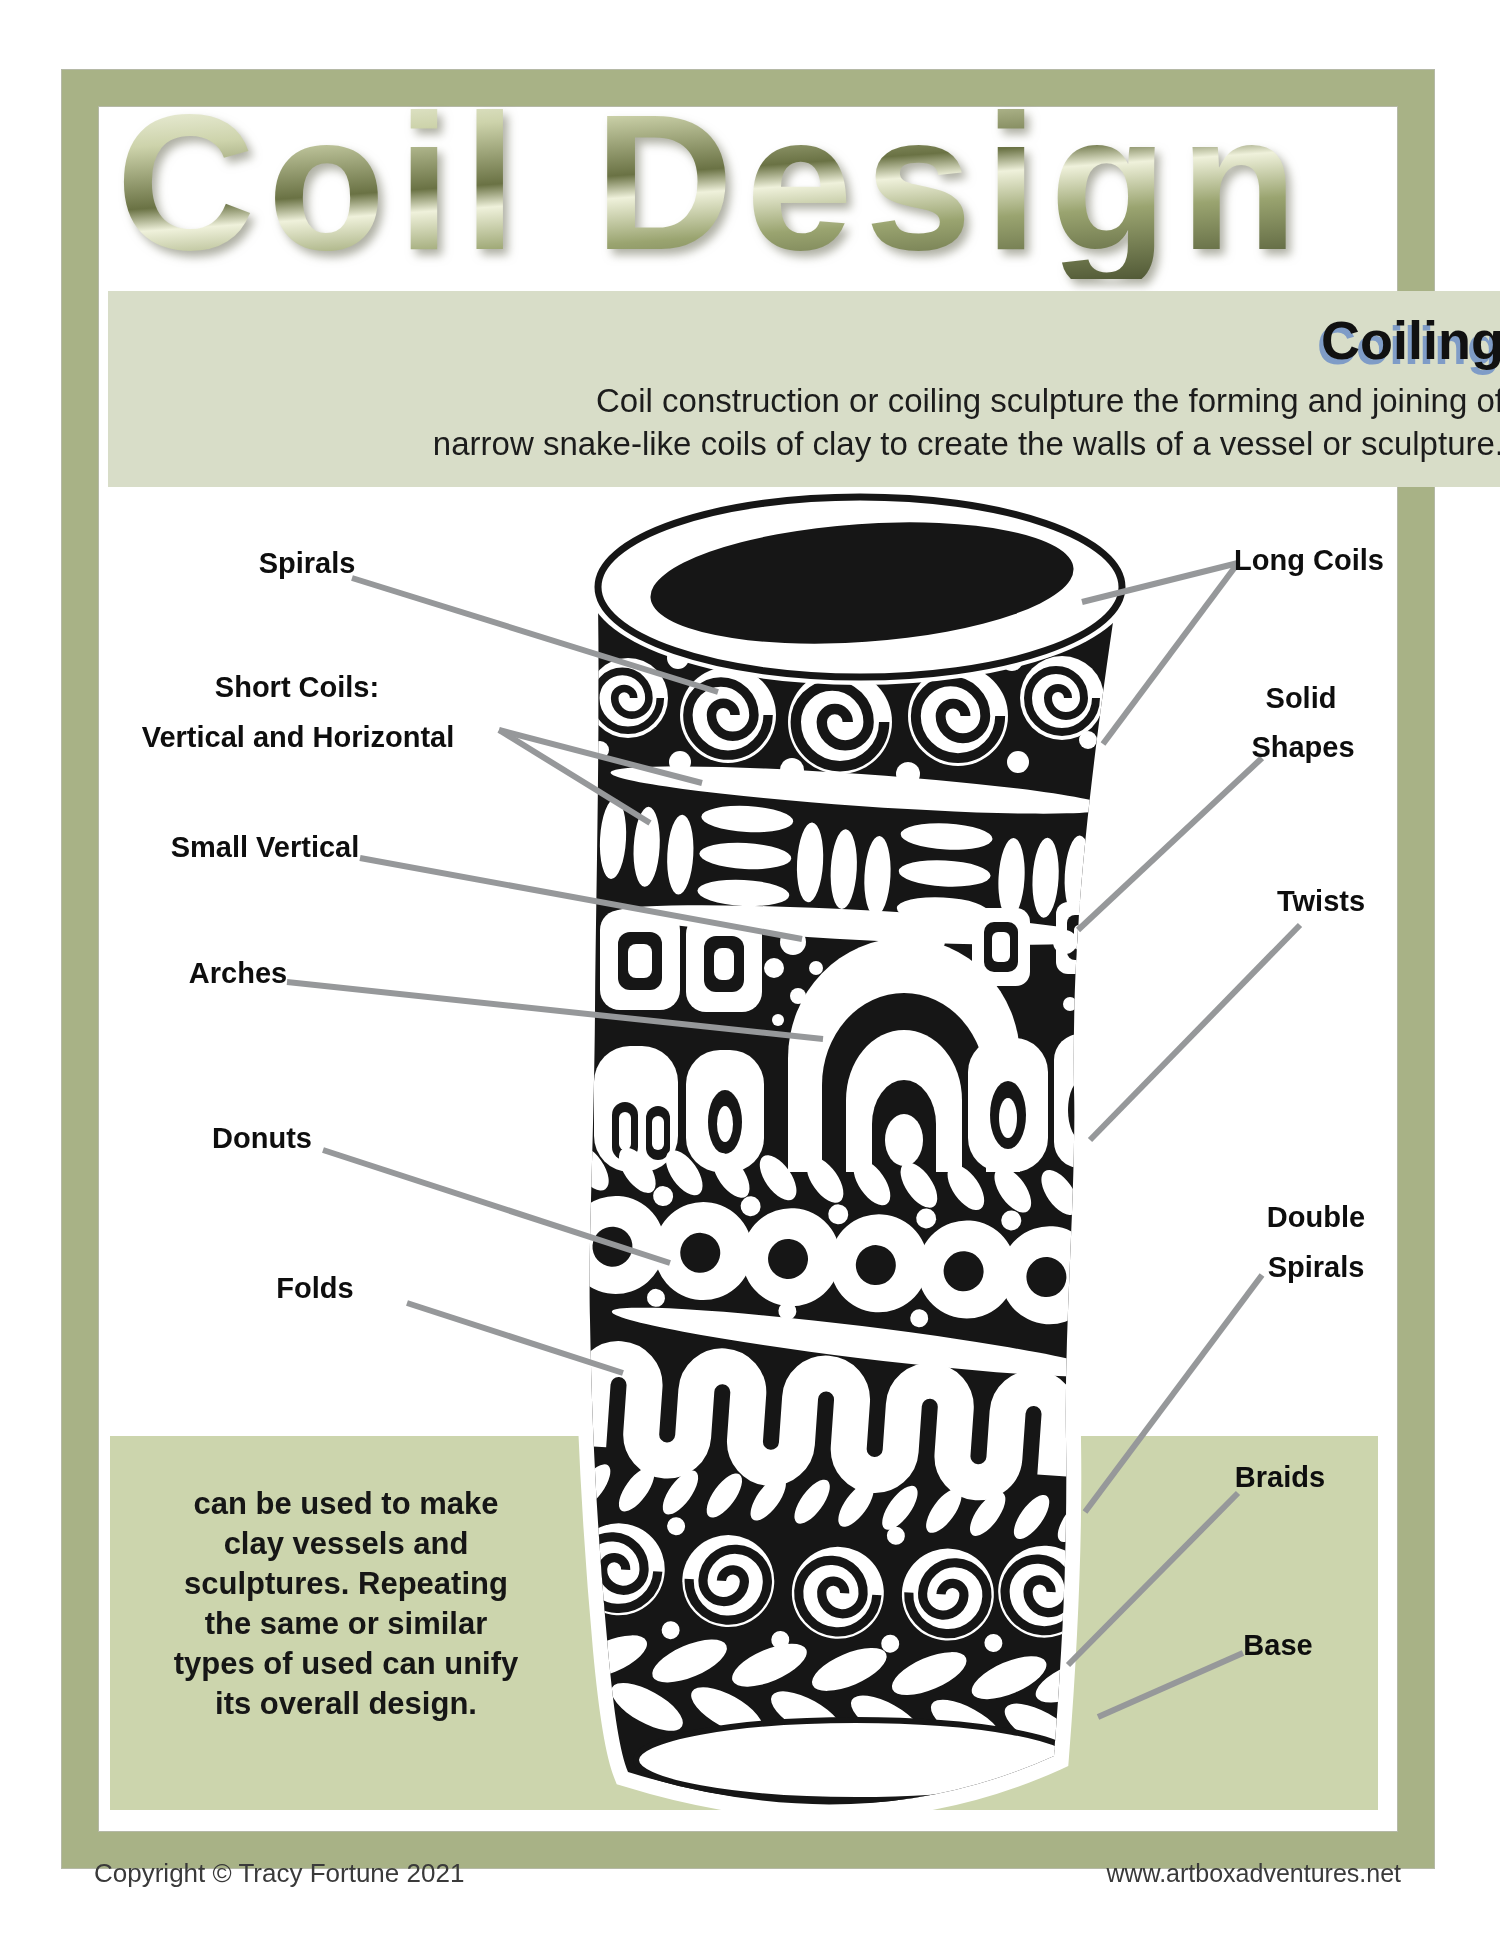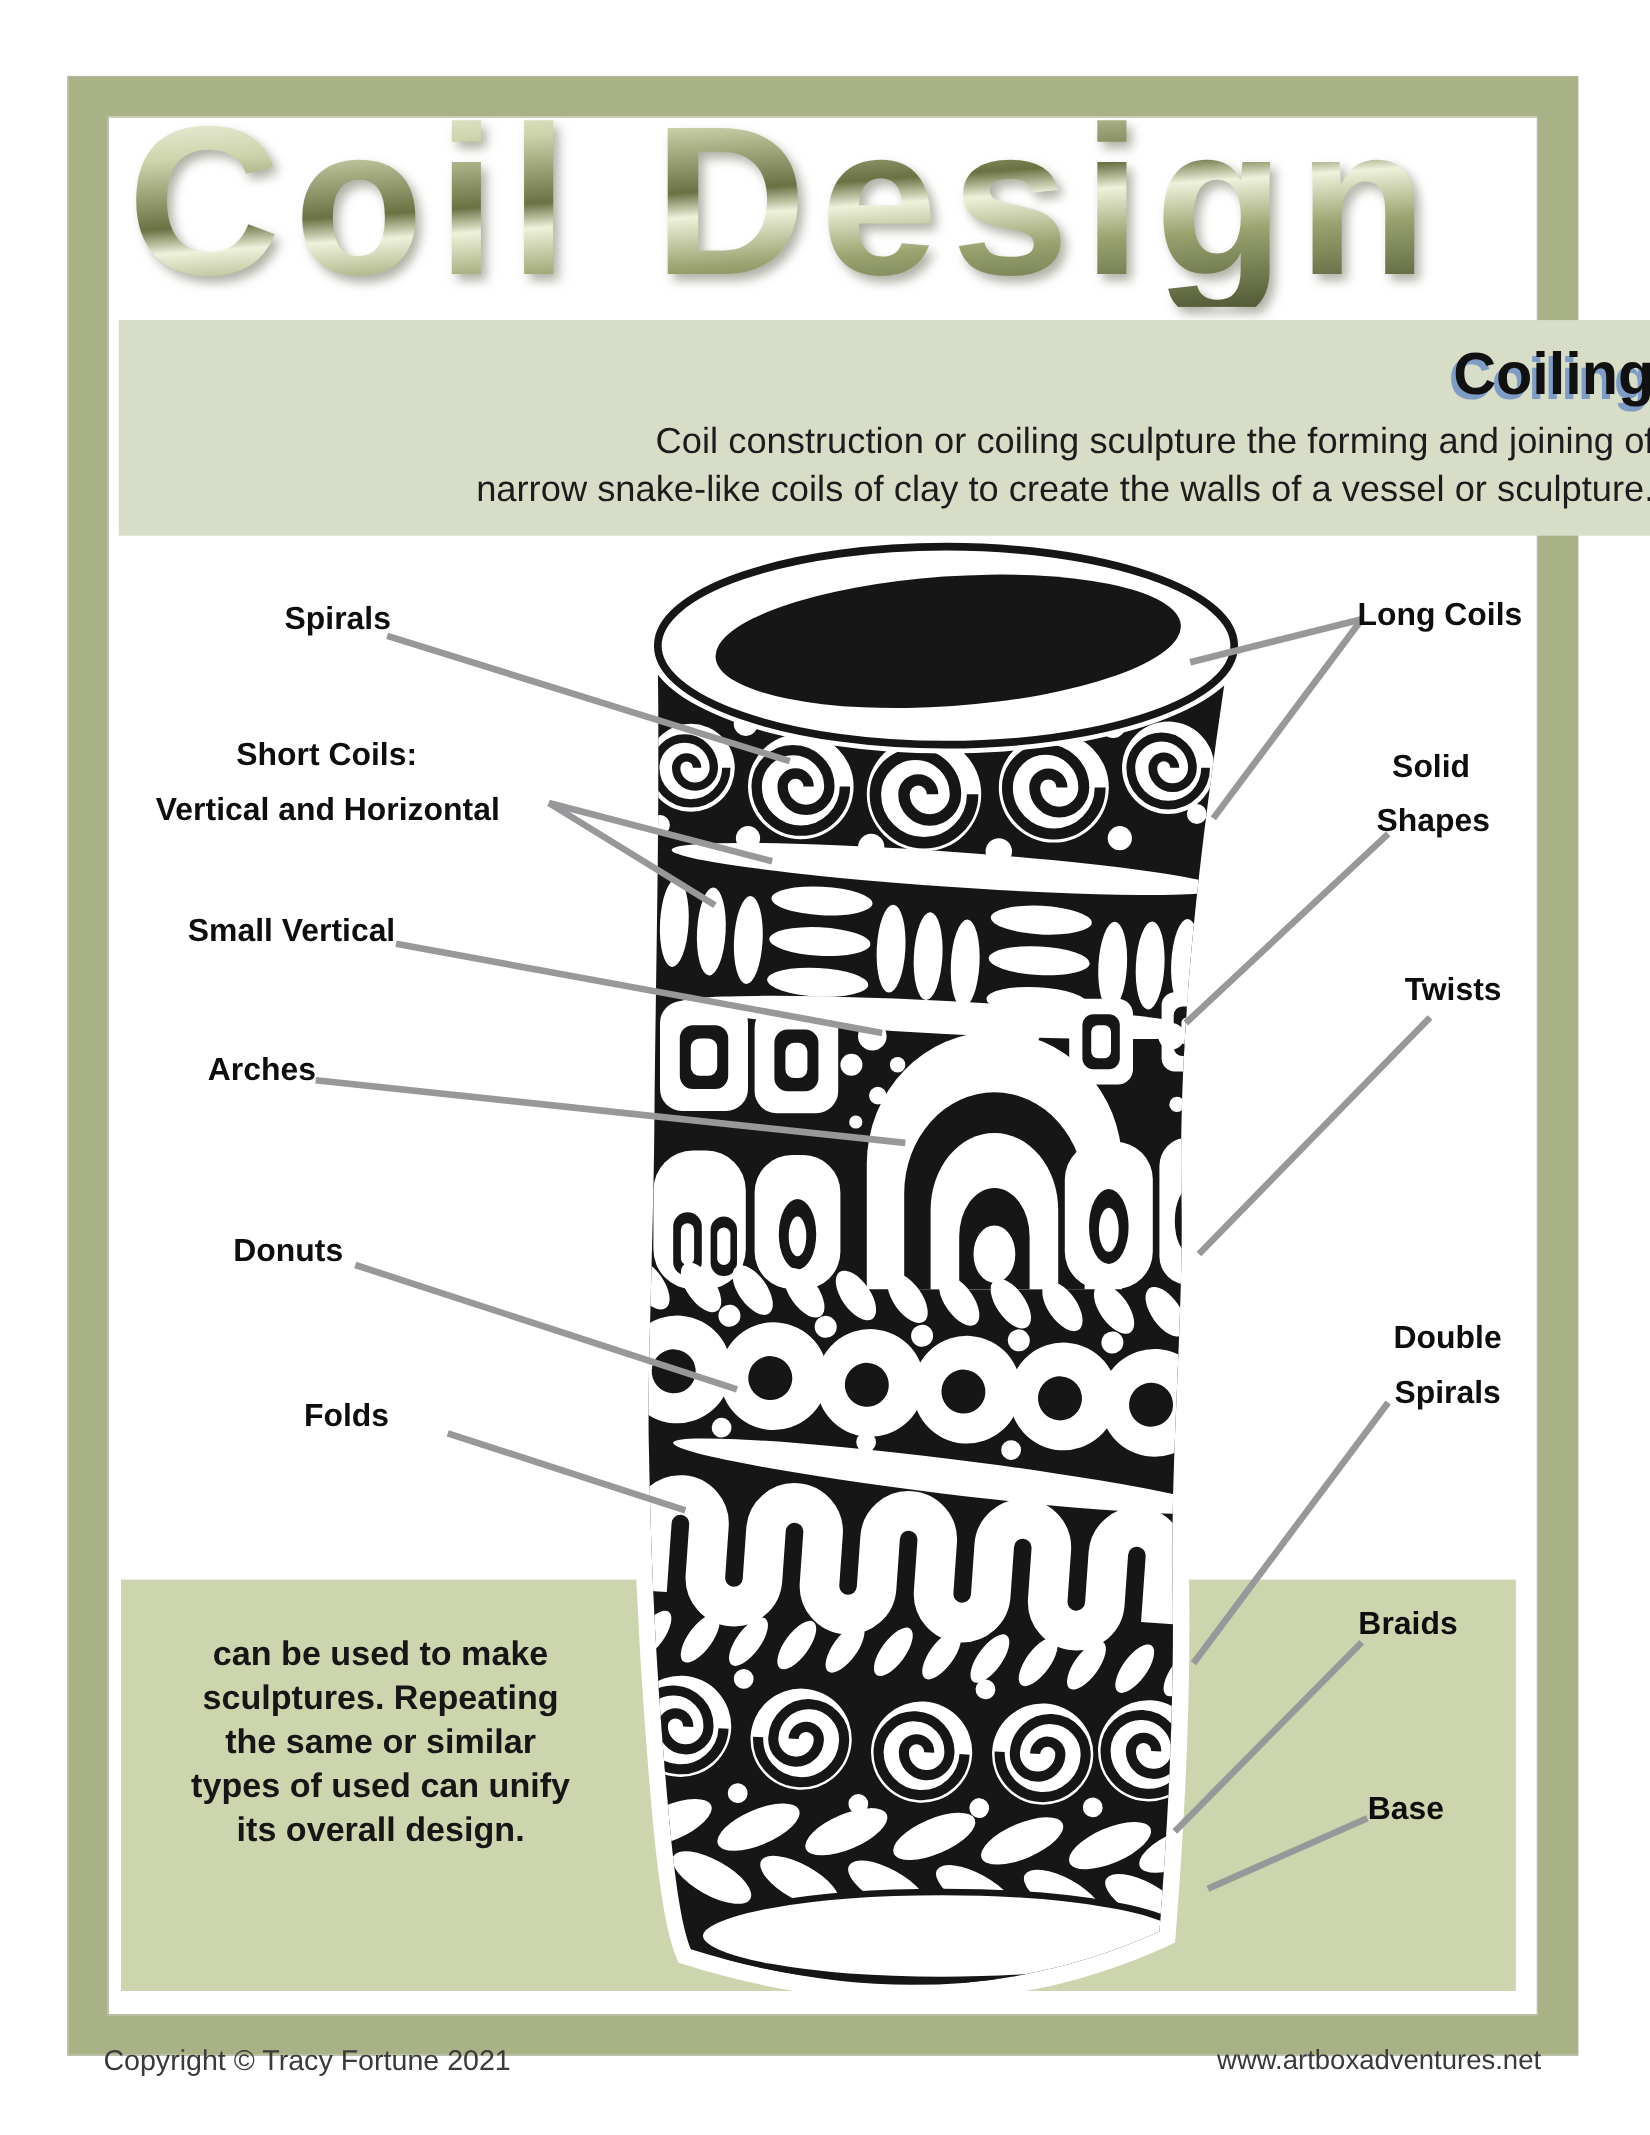--- a/index.html
+++ b/index.html
@@ -312,20 +312,21 @@
 <div class="diagram-label" style="left:1301px;top:698px;">Solid</div>
 <div class="diagram-label" style="left:1303px;top:747px;">Shapes</div>
 <div class="diagram-label" style="left:1321px;top:901px;">Twists</div>
 <div class="diagram-label" style="left:1316px;top:1217px;">Double</div>
 <div class="diagram-label" style="left:1316px;top:1267px;">Spirals</div>
 <div class="diagram-label" style="left:1280px;top:1477px;">Braids</div>
 <div class="diagram-label" style="left:1278px;top:1645px;">Base</div>
 
 <div class="note-text">
   <div>can be used to make</div>
+  <div>clay vessels and</div>
   <div>sculptures. Repeating</div>
   <div>the same or similar</div>
   <div>types of used can unify</div>
   <div>its overall design.</div>
 </div>
 
 <div class="footer-left">Copyright © Tracy Fortune 2021</div>
 <div class="footer-right">www.artboxadventures.net</div>
 
 </body></html>

